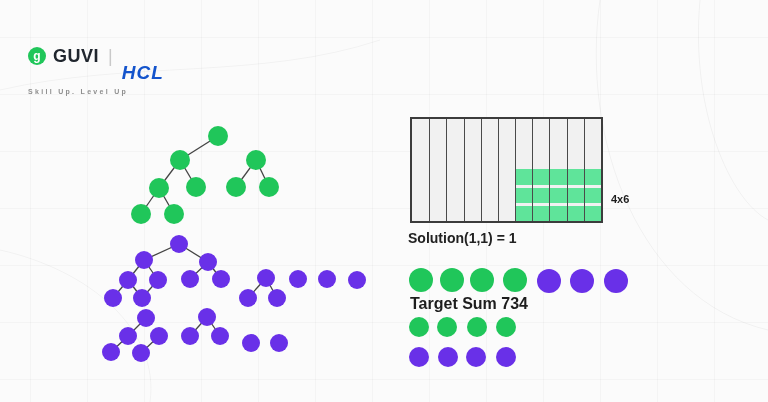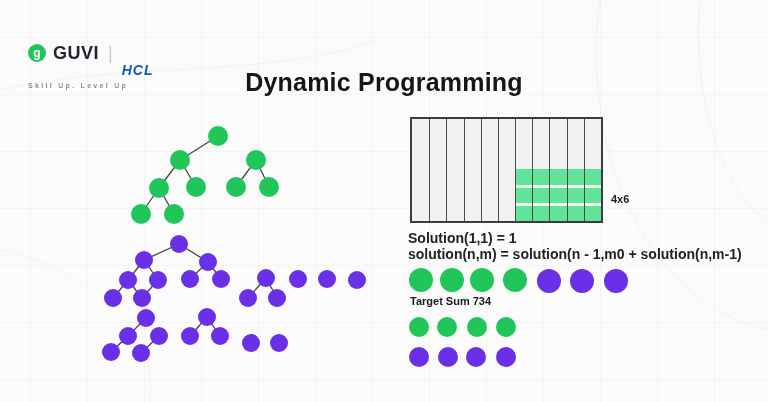--- a/index.html
+++ b/index.html
@@ -19,21 +19,21 @@
   
   .logo{position:absolute;left:28px;top:28px;}
   .logo-row{display:flex;align-items:center;gap:7px;}
   .g-badge{
     width:18px;height:18px;border-radius:50%;background:var(--green);
     color:#fff;font-size:12px;font-weight:700;display:flex;
     align-items:center;justify-content:center;line-height:1;
   }
   .guvi{font-size:18px;font-weight:700;letter-spacing:0.5px;color:#20262e;}
   .logo-divider{color:#c9c9c9;font-size:18px;font-weight:300;margin:0 2px;}
-  .hcl{font-size:14px;font-weight:900;font-style:italic;letter-spacing:1px;color:var(--hcl-blue);margin-top:34px;}
+  .hcl{font-size:19px;font-weight:900;font-style:italic;letter-spacing:1px;color:var(--hcl-blue);margin-top:34px;}
   .tagline{margin-top:4px;font-size:7px;letter-spacing:2.3px;color:#8e8e8e;font-weight:700;}
 
   
   .title{
     position:absolute;left:0;right:0;top:68px;margin:0;text-align:center;
     font-size:25px;font-weight:800;letter-spacing:0.2px;color:#161616;
   }
 
   
   .grid-fig{
@@ -41,21 +41,21 @@
     box-sizing:border-box;border:2px solid #3c3c3c;background:#f1f1f1;
   }
   .grid-band{position:absolute;background:var(--mint);}
   .grid-vline{position:absolute;top:0;bottom:0;width:1px;background:#4a4a4a;}
   .grid-label{position:absolute;left:611px;top:193px;font-size:11px;font-weight:700;color:#1d1d1d;}
 
   
   .formula{position:absolute;left:408px;font-size:14px;font-weight:700;color:#222;}
   .f1{top:230px;}
   .f2{top:246px;}
-  .target{position:absolute;left:410px;top:295px;font-size:11px;font-weight:700;color:#1d1d1d;}
+  .target{position:absolute;left:410px;top:295px;font-size:16px;font-weight:700;color:#1d1d1d;}
 
   .diagram{position:absolute;left:0;top:0;}
 </style>
 </head>
 <body>
 
 <div class="canvas">
 
   <svg class="bg-curves" width="768" height="402" viewBox="0 0 768 402">
     <path d="M 600,0 C 580,140 640,300 768,330" fill="none" stroke="rgba(0,0,0,0.045)" stroke-width="1"></path>
@@ -67,21 +67,20 @@
   <div class="logo">
     <div class="logo-row">
       <span class="g-badge">g</span>
       <span class="guvi">GUVI</span>
       <span class="logo-divider">|</span>
       <span class="hcl">HCL</span>
     </div>
     <div class="tagline">Skill Up. Level Up</div>
   </div>
 
-  <h1 class="title">Dynamic Programming</h1>
 
   <svg class="diagram" width="768" height="402" viewBox="0 0 768 402">
       <line x1="218" y1="136" x2="180" y2="160" stroke="#444444" stroke-width="1.3"></line>
       <line x1="180" y1="160" x2="159" y2="188" stroke="#444444" stroke-width="1.3"></line>
       <line x1="180" y1="160" x2="196" y2="187" stroke="#444444" stroke-width="1.3"></line>
       <line x1="159" y1="188" x2="141" y2="214" stroke="#444444" stroke-width="1.3"></line>
       <line x1="159" y1="188" x2="174" y2="214" stroke="#444444" stroke-width="1.3"></line>
       <line x1="256" y1="160" x2="236" y2="187" stroke="#444444" stroke-width="1.3"></line>
       <line x1="256" y1="160" x2="269" y2="187" stroke="#444444" stroke-width="1.3"></line>
       <line x1="179" y1="244" x2="144" y2="260" stroke="#444444" stroke-width="1.3"></line>
@@ -162,17 +161,16 @@
       <div class="grid-vline" style="left: 85.9091px;"></div>
       <div class="grid-vline" style="left: 103.091px;"></div>
       <div class="grid-vline" style="left: 120.273px;"></div>
       <div class="grid-vline" style="left: 137.455px;"></div>
       <div class="grid-vline" style="left: 154.636px;"></div>
       <div class="grid-vline" style="left: 171.818px;"></div>
     </div>
   <div class="grid-label">4x6</div>
 
   <div class="formula f1">Solution(1,1) = 1</div>
-  <div class="formula f2">solution(n,m) = solution(n - 1,m0 + solution(n,m-1)</div>
 
   <div class="target">Target Sum 734</div>
 
 </div>
 
 </body></html>

